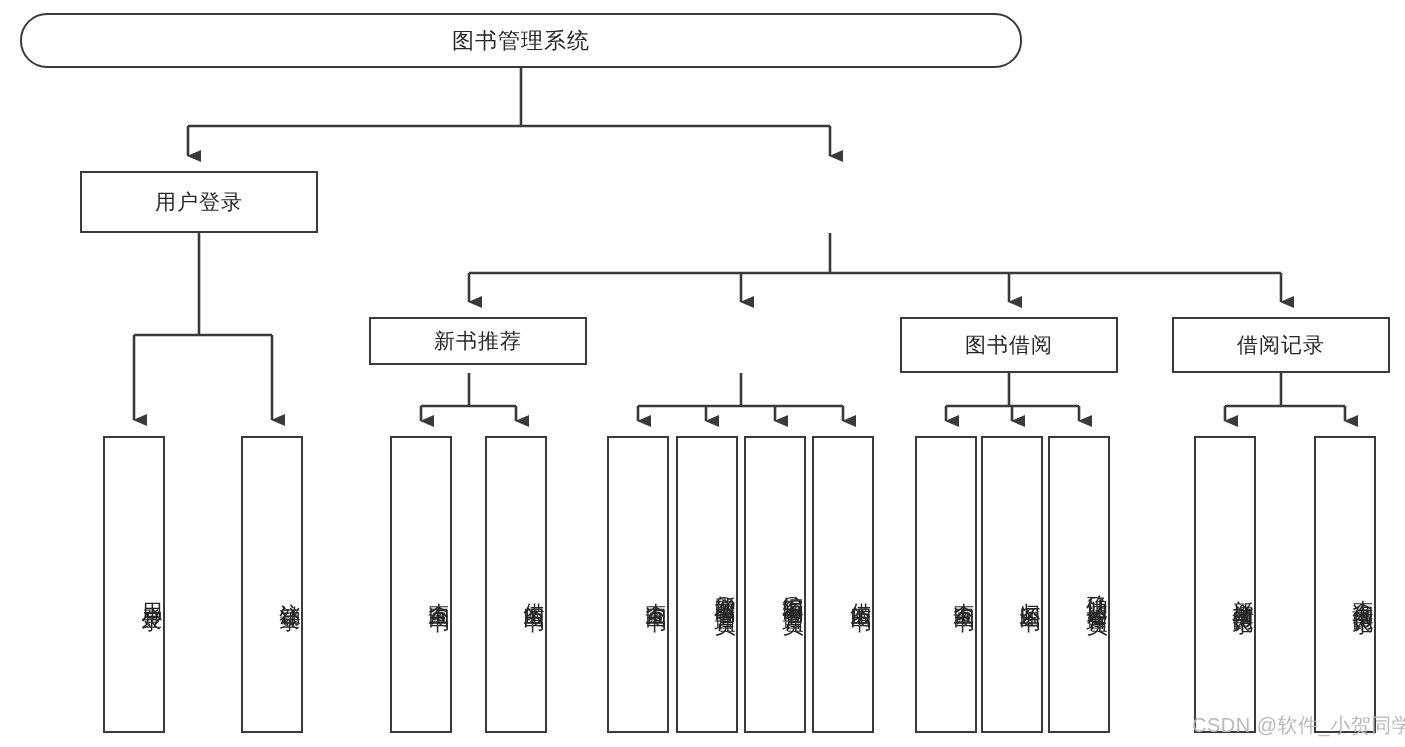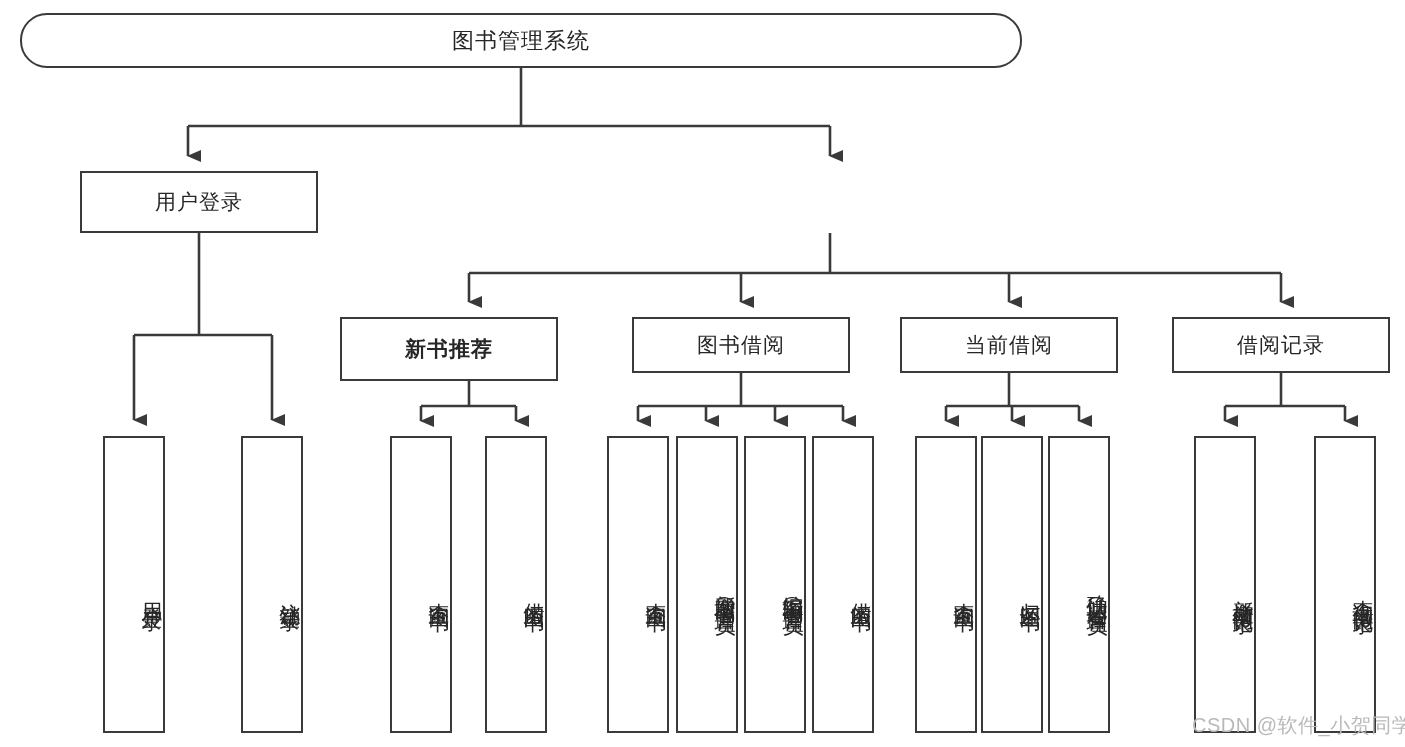--- a/index.html
+++ b/index.html
@@ -124,28 +124,25 @@
   </svg>
 
   <div class="node horiz root" style="left:20px; top:13px; width:1002px; height:55px;">
     <span>图书管理系统</span>
   </div>
 
   <div class="node horiz" style="left:80px; top:171px; width:238px; height:62px;">
     <span>用户登录</span>
   </div>
 
-  <div class="node horiz" style="left:340px; top:317px; width:218px; height:64px;font-weight:bold;">
+  <div class="node horiz" style="left:369px; top:317px; width:218px; height:48px;">
     <span>新书推荐</span>
   </div>
-  <div class="node horiz" style="left:632px; top:317px; width:218px; height:56px;">
+  <div class="node horiz" style="left:900px; top:317px; width:218px; height:56px;">
     <span>图书借阅</span>
-  </div>
-  <div class="node horiz" style="left:900px; top:317px; width:218px; height:56px;">
-    <span>当前借阅</span>
   </div>
   <div class="node horiz" style="left:1172px; top:317px; width:218px; height:56px;">
     <span>借阅记录</span>
   </div>
 
   <div class="node vert" style="left:103px; top:436px; width:62px; height:297px;">
     <span class="vlabel">用户登录</span>
   </div>
   <div class="node vert" style="left:241px; top:436px; width:62px; height:297px;">
     <span class="vlabel">注销登录</span>

